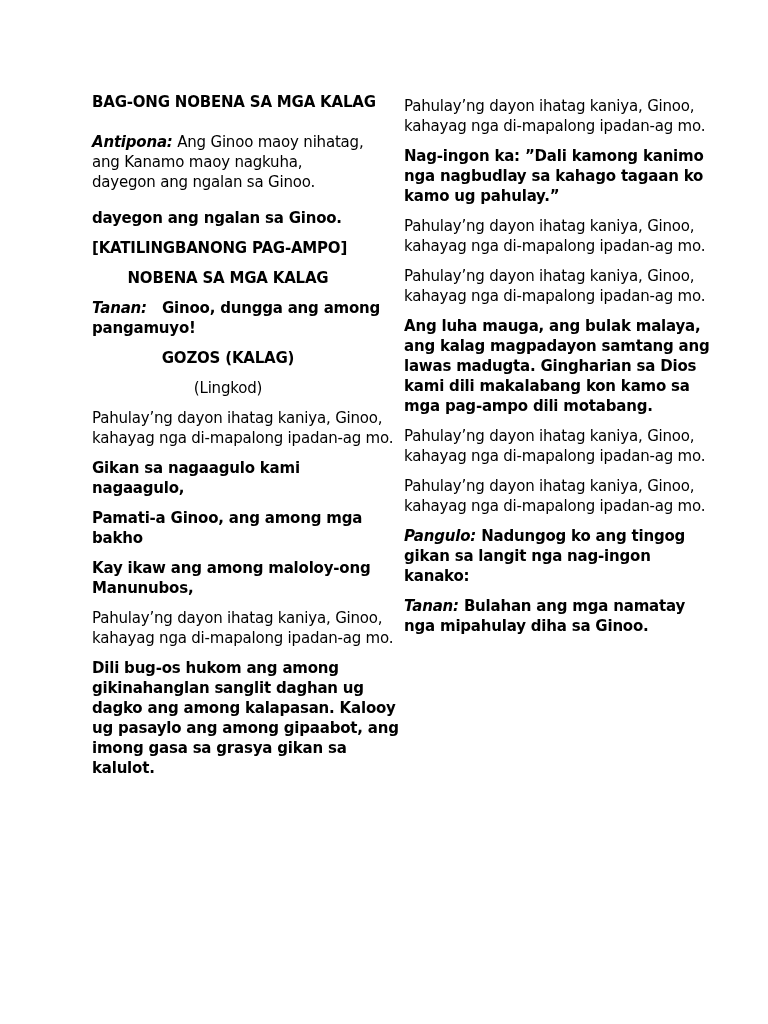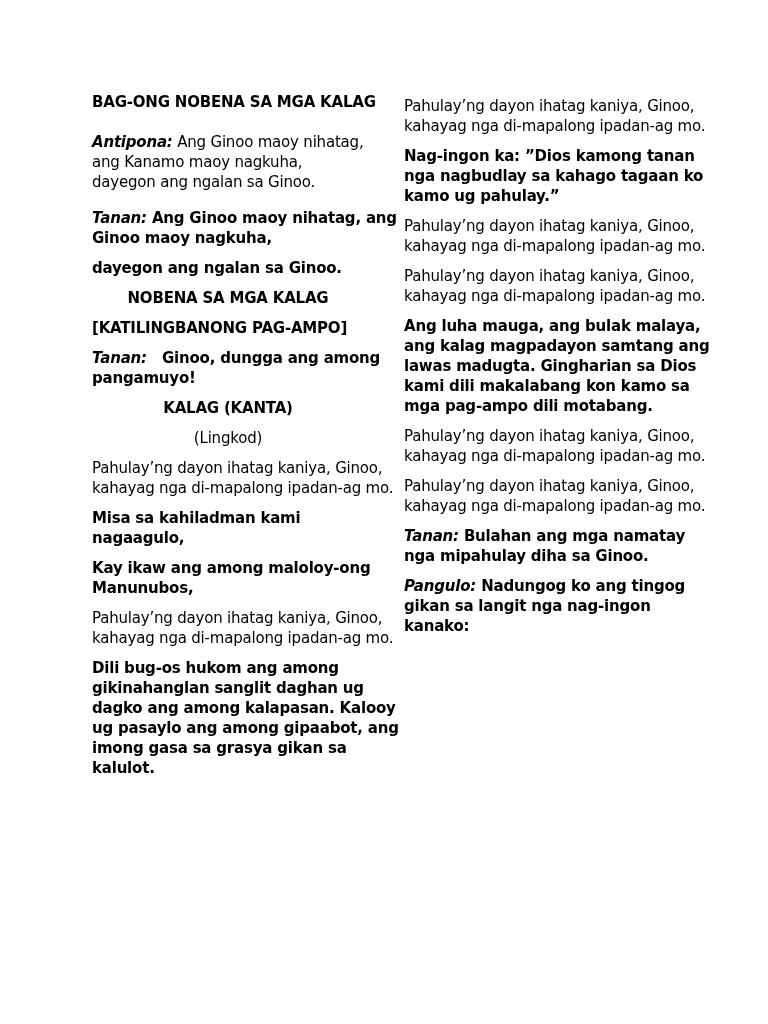--- a/index.html
+++ b/index.html
@@ -42,42 +42,42 @@
 <div class="page" style="--bg: #ffffff; --text: #000000;">
 
   <div class="col col-left">
 
     <p class="bold center mb-lg">BAG-ONG NOBENA SA MGA KALAG</p>
 
     <p class="mb-md"><span class="label">Antipona:</span><span> Ang Ginoo maoy nihatag,
 ang Kanamo maoy nagkuha,
 dayegon ang ngalan sa Ginoo.</span></p>
 
-    <p><span class="label">Tanan:</span><span class="bold"> Ang Ginoo maoy nihatag, ang
-Ginoo maoy nagkuha,</span></p>
 
     <p class="bold">dayegon ang ngalan sa Ginoo.</p>
 
+    <p class="bold">[KATILINGBANONG PAG-AMPO]</p>
+
     <p class="bold center mt-lg">NOBENA SA MGA KALAG</p>
-
-    <p class="bold">[KATILINGBANONG PAG-AMPO]</p>
 
     <p><span class="label">Tanan:</span><span class="bold">   Ginoo, dungga ang among
 pangamuyo!</span></p>
 
-    <p class="bold center">KALAG (KANTA)</p>
+    <p class="bold center">GOZOS (KALAG)</p>
 
     <p class="center">(Lingkod)</p>
 
     <p>Pahulay’ng dayon ihatag kaniya, Ginoo,
 kahayag nga di-mapalong ipadan-ag mo.</p>
 
-    <p class="bold">Misa sa kahiladman kami
+    <p class="bold">Gikan sa nagaagulo kami
 nagaagulo,</p>
 
+    <p class="bold">Pamati-a Ginoo, ang among mga
+bakho</p>
 
     <p class="bold">Kay ikaw ang among maloloy-ong
 Manunubos,</p>
 
 
     <p>Pahulay’ng dayon ihatag kaniya, Ginoo,
 kahayag nga di-mapalong ipadan-ag mo.</p>
 
     <p class="bold">Dili bug-os hukom ang among
 gikinahanglan sanglit daghan ug
@@ -86,21 +86,21 @@
 imong gasa sa grasya gikan sa
 kalulot.</p>
 
   </div>
 
   <div class="col col-right">
 
     <p>Pahulay’ng dayon ihatag kaniya, Ginoo,
 kahayag nga di-mapalong ipadan-ag mo.</p>
 
-    <p class="bold">Nag-ingon ka: ”Dios kamong tanan
+    <p class="bold">Nag-ingon ka: ”Dali kamong kanimo
 nga nagbudlay sa kahago tagaan ko
 kamo ug pahulay.”</p>
 
 
     <p>Pahulay’ng dayon ihatag kaniya, Ginoo,
 kahayag nga di-mapalong ipadan-ag mo.</p>
 
 
     <p>Pahulay’ng dayon ihatag kaniya, Ginoo,
 kahayag nga di-mapalong ipadan-ag mo.</p>
@@ -111,22 +111,22 @@
 kami dili makalabang kon kamo sa
 mga pag-ampo dili motabang.</p>
 
     <p>Pahulay’ng dayon ihatag kaniya, Ginoo,
 kahayag nga di-mapalong ipadan-ag mo.</p>
 
 
     <p>Pahulay’ng dayon ihatag kaniya, Ginoo,
 kahayag nga di-mapalong ipadan-ag mo.</p>
 
-    <p><span class="label">Tanan:</span><span class="bold"> Bulahan ang mga namatay
-nga mipahulay diha sa Ginoo.</span></p>
-
     <p><span class="label">Pangulo:</span><span class="bold"> Nadungog ko ang tingog
 gikan sa langit nga nag-ingon
 kanako:</span></p>
+
+    <p><span class="label">Tanan:</span><span class="bold"> Bulahan ang mga namatay
+nga mipahulay diha sa Ginoo.</span></p>
 
   </div>
 
 </div>
 
 </body></html>

